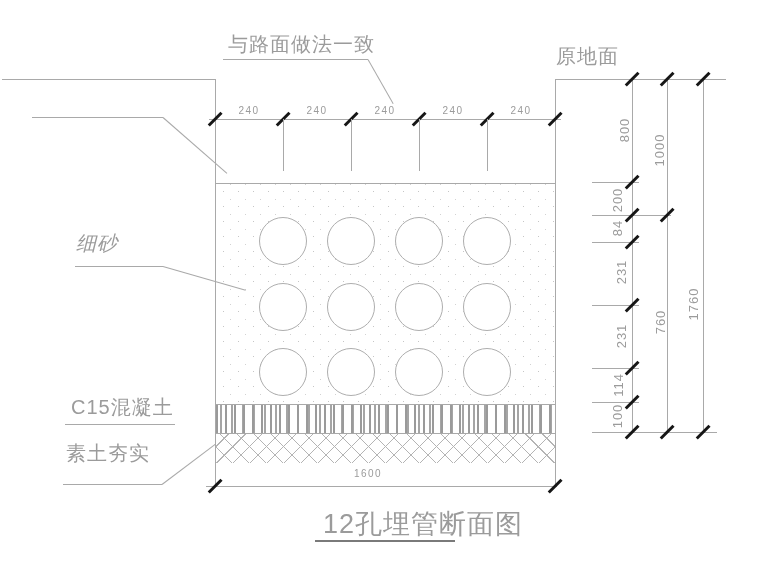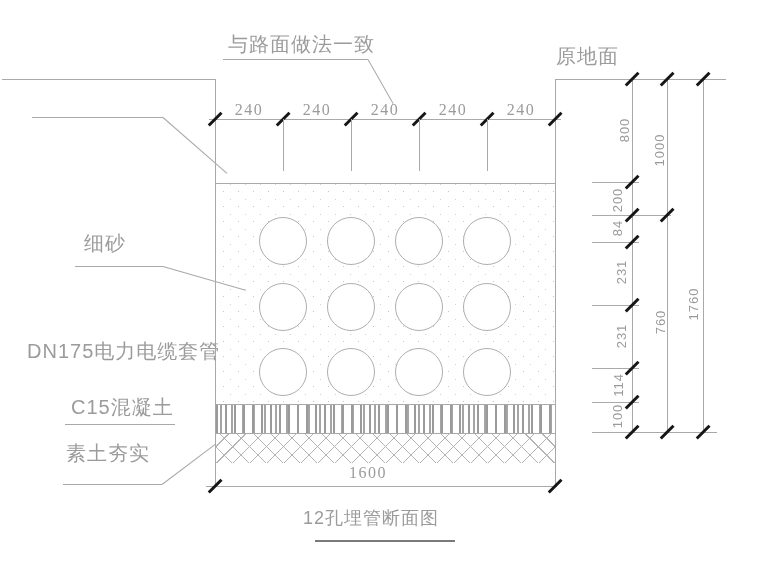--- a/index.html
+++ b/index.html
@@ -4,21 +4,21 @@
 <style>
   html,body{margin:0;padding:0;background:#ffffff;}
   #canvas{
     position:relative;width:760px;height:570px;background:#ffffff;overflow:hidden;
     font-family:"Liberation Sans", sans-serif;
   }
   .ln{position:absolute;background:#a9a9a9;}
   .diag{position:absolute;height:1px;background:#a9a9a9;transform-origin:left center;}
   .tick{position:absolute;width:18px;height:2.6px;background:#161616;transform:translate(-50%,-50%) rotate(-45deg);}
   .txt{position:absolute;color:#9b9b9b;white-space:nowrap;}
-  .dimtext{font-size:16px;letter-spacing:1.5px;transform:translate(-50%,-50%);font-family:Liberation Serif, serif;}
+  .dimtext{font-size:10px;letter-spacing:1.5px;transform:translate(-50%,-50%);}
   .rot{font-size:13px;letter-spacing:1px;transform:translate(-50%,-50%) rotate(-90deg);}
   .lbl{font-size:20px;letter-spacing:1px;}
   .sand{
     position:absolute;left:216px;top:184px;width:339px;height:220px;
     background-image:
       radial-gradient(circle,#c6c6c6 0.8px, transparent 0.9px),
       radial-gradient(circle,#d2d2d2 0.8px, transparent 0.9px);
     background-size:15px 15px,15px 15px;
     background-position:0 0,7px 8px;
   }
@@ -133,29 +133,28 @@
 
   <div class="txt lbl" style="left:228px;top:31px;">与路面做法一致</div>
   <div class="ln" style="left:223px;top:59px;width:145px;height:1px;"></div>
   <div class="diag" style="left:368px;top:59px;width:51px;transform:rotate(60.4deg);"></div>
 
   <div class="txt lbl" style="left:556px;top:43px;">原地面</div>
 
   <div class="ln" style="left:32px;top:117px;width:131px;height:1px;"></div>
   <div class="diag" style="left:163px;top:117px;width:85px;transform:rotate(41.2deg);"></div>
 
-  <div class="txt lbl" style="left:84px;top:230px;">细砂</div>
+  <div class="txt lbl" style="left:76px;top:230px;font-style:italic;">细砂</div>
   <div class="ln" style="left:75px;top:266px;width:88px;height:1px;"></div>
   <div class="diag" style="left:163px;top:266px;width:86px;transform:rotate(16.1deg);"></div>
 
-  <div class="txt lbl" style="left:27px;top:338px;">DN175电力电缆套管</div>
 
   <div class="txt lbl" style="left:71px;top:394px;">C15混凝土</div>
   <div class="ln" style="left:65px;top:424px;width:110px;height:1px;"></div>
 
   <div class="txt lbl" style="left:66px;top:440px;">素土夯实</div>
   <div class="ln" style="left:63px;top:484px;width:99px;height:1px;"></div>
   <div class="diag" style="left:162px;top:484px;width:67px;transform:rotate(-37deg);"></div>
 
-  <div class="txt" style="left:303px;top:506px;font-size:18px;letter-spacing:1px;">12孔埋管断面图</div>
+  <div class="txt" style="left:323px;top:506px;font-size:27px;letter-spacing:1px;">12孔埋管断面图</div>
   <div class="title-underline"></div>
 
 </div>
 
 </body></html>

